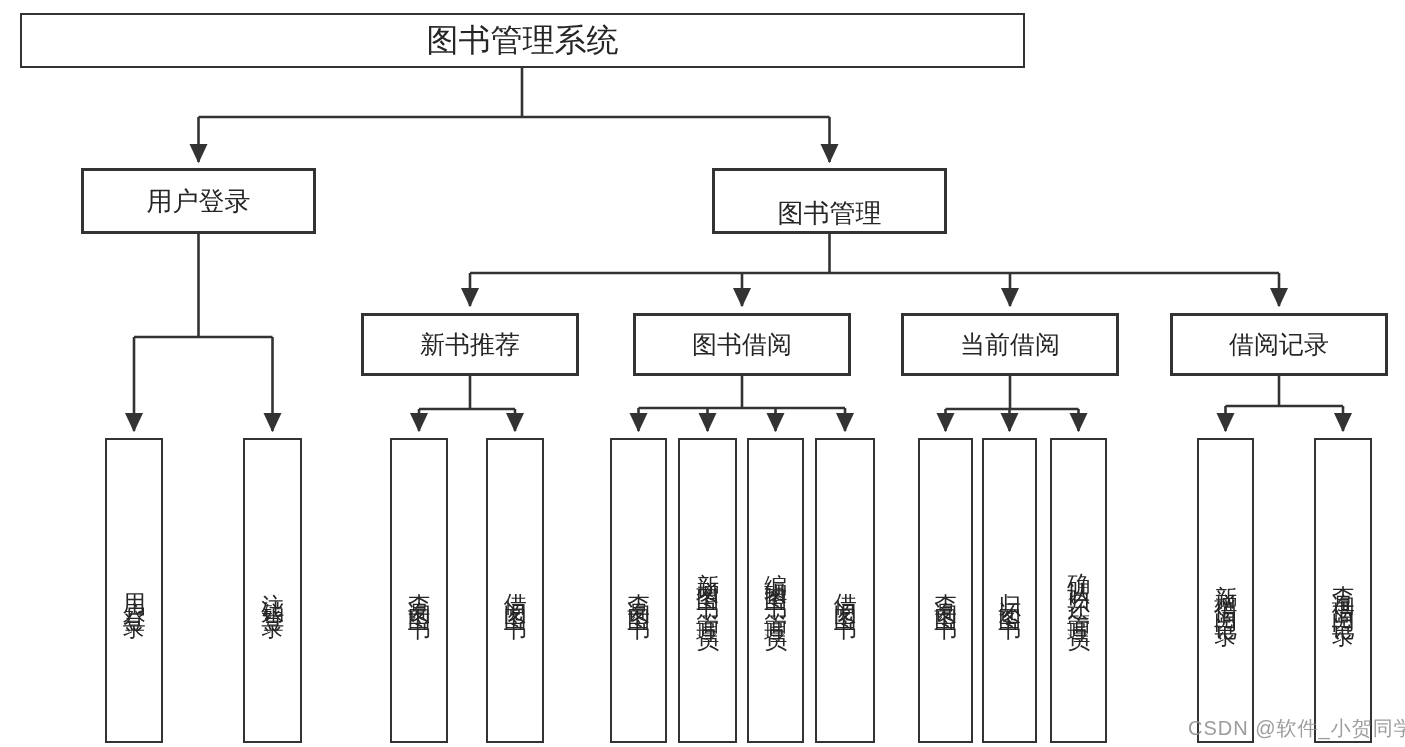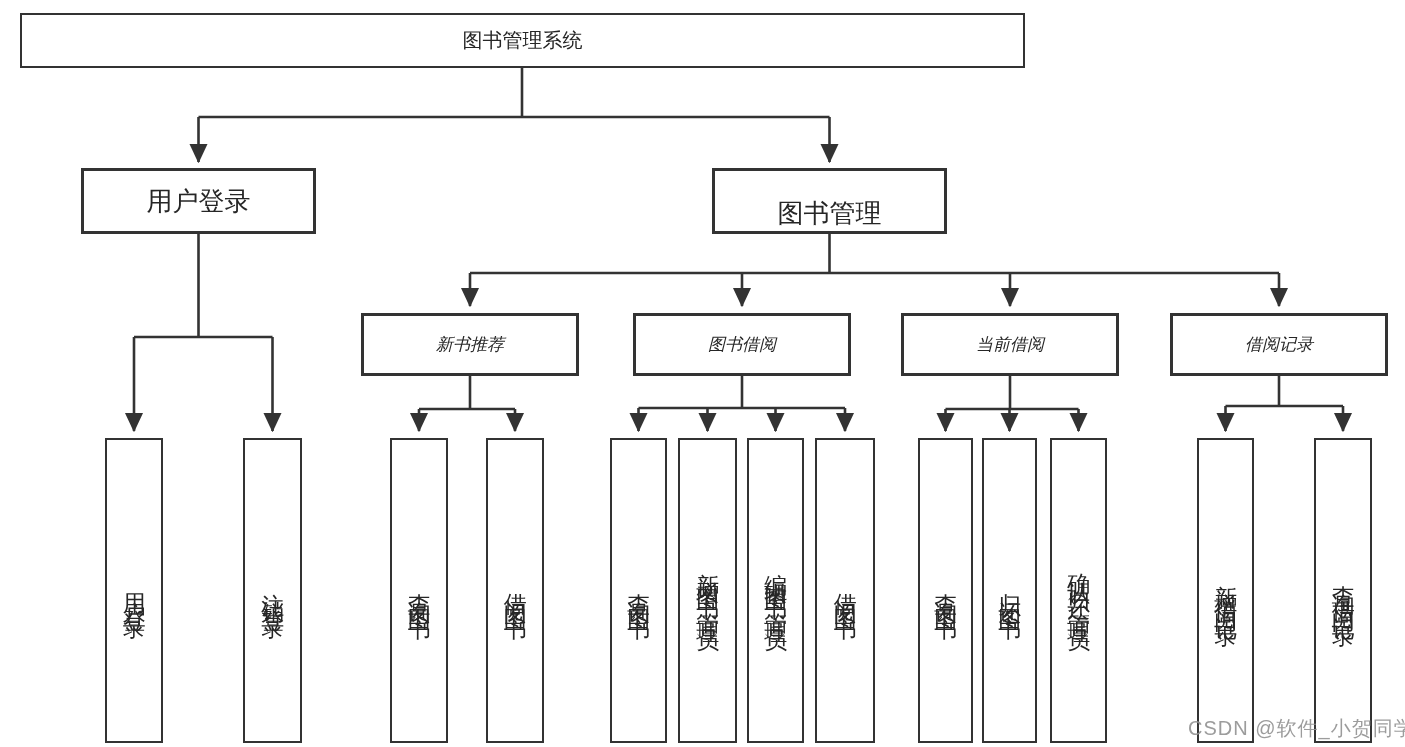--- a/index.html
+++ b/index.html
@@ -27,28 +27,27 @@
     background: #ffffff;
     border: 3px solid #333333;
     color: #262626;
     display: flex;
     align-items: center;
     justify-content: center;
     z-index: 2;
   }
   .node.root {
     border-width: 2px;
-    font-size: 20px;
+    font-size: 32px;
   }
   .node.h2 {
     font-size: 26px;
   }
   .node.h3 {
-    font-size: 17px;
-    font-style: italic;
+    font-size: 25px;
   }
   .node.v {
     border-width: 2px;
     font-size: 23px;
     writing-mode: vertical-rl;
     text-orientation: mixed;
     letter-spacing: 8px;
     line-height: 1.1;
   }
   .watermark {

